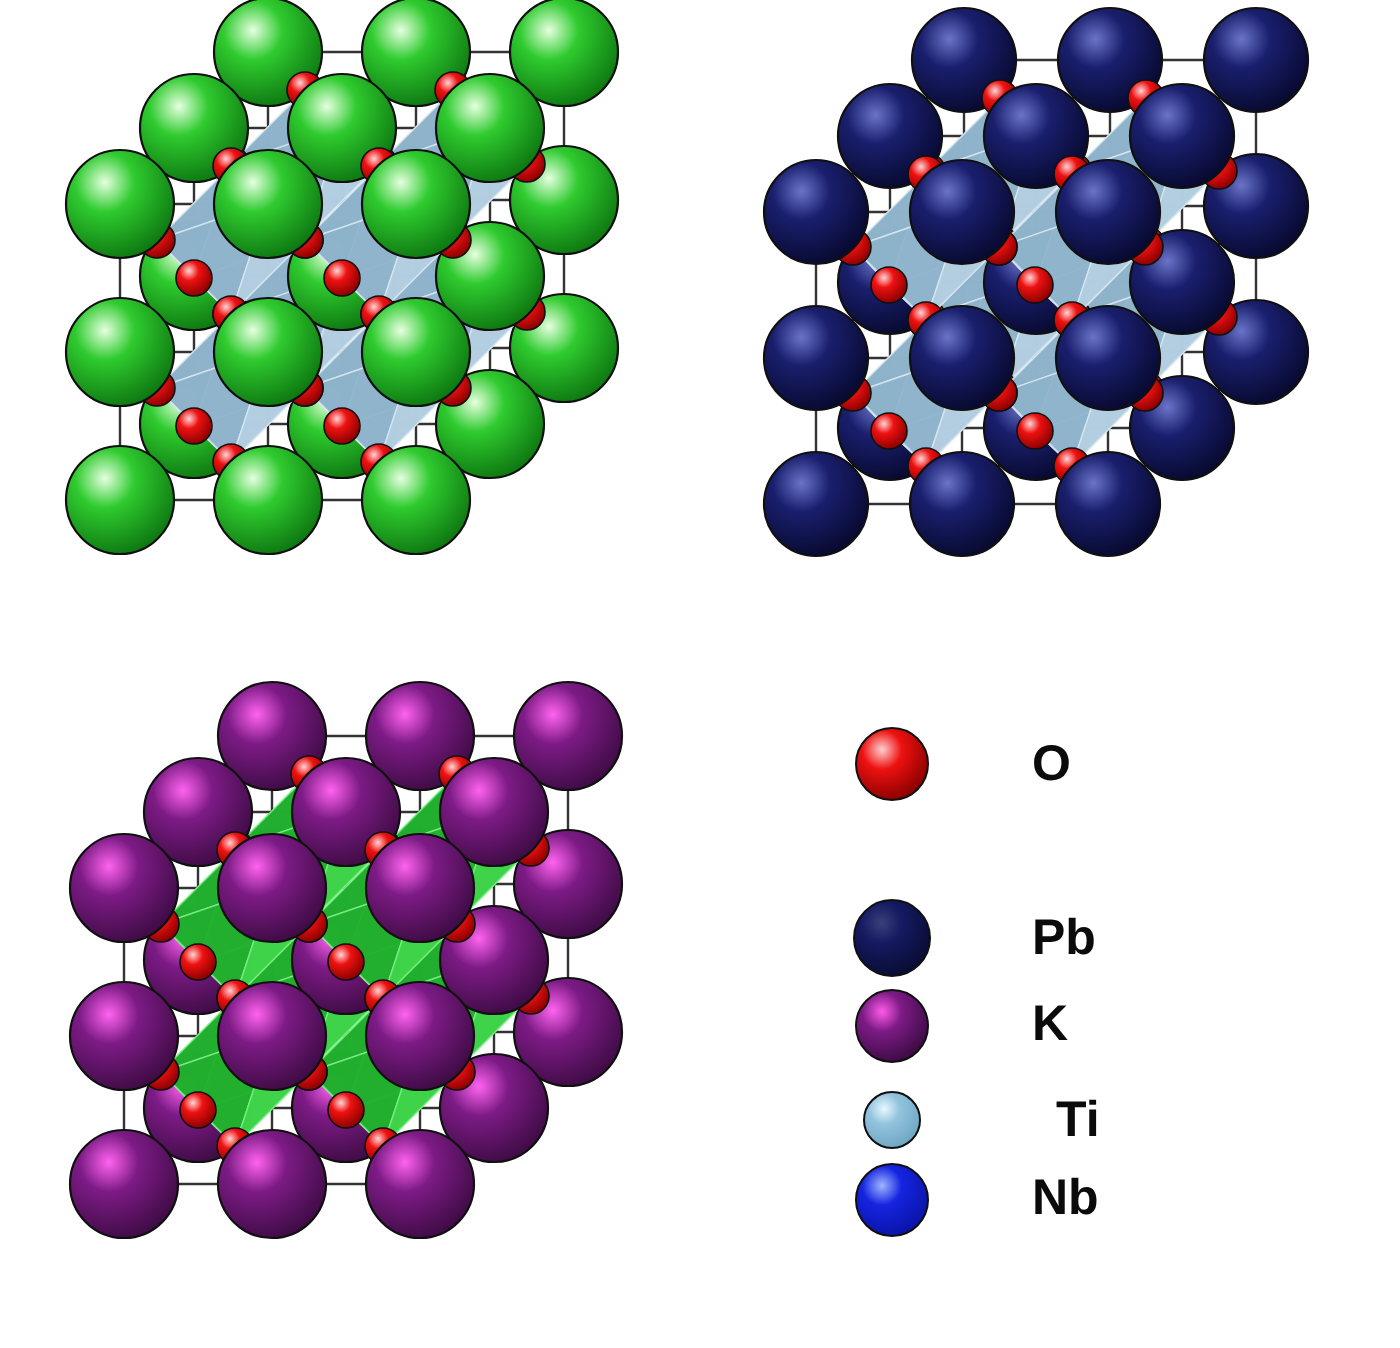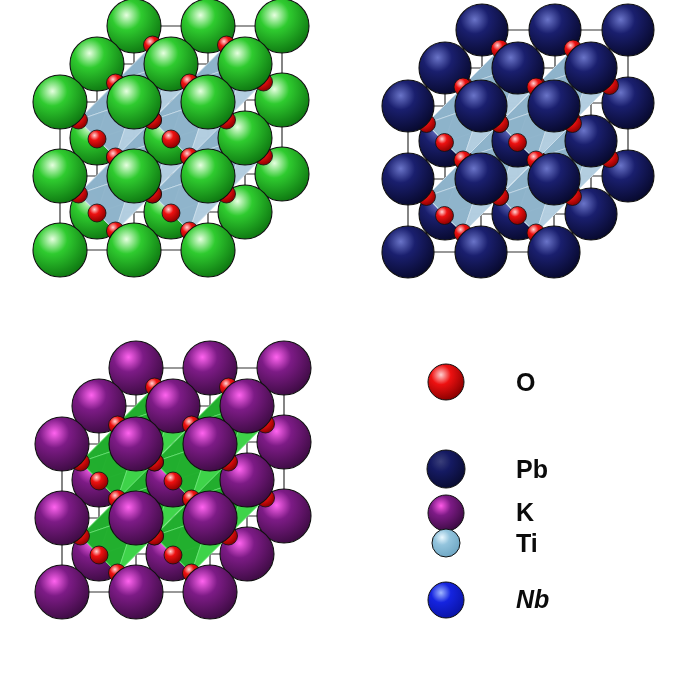--- a/index.html
+++ b/index.html
@@ -1760,36 +1760,36 @@
                 <stop offset="0%" stop-color="#ff5ae8"></stop>
                 <stop offset="38%" stop-color="#7d1b86"></stop>
                 <stop offset="100%" stop-color="#3d0b44"></stop>
               </radialGradient>
             </defs>
             <circle cx="20" cy="20" r="18" fill="url(#sg228)" stroke="#101010" stroke-width="1"></circle>
           </svg>
         </div>
         <span class="legend-label">K</span>
       </div>
-      <div class="legend-row" style="top: 161px;">
+      <div class="legend-row" style="top: 178px; gap: 12px;">
         <div class="legend-swatch">
           <svg width="32" height="32" viewBox="0 0 32 32">
             <defs>
               <radialGradient id="sg229" cx="36%" cy="30%" r="72%">
                 <stop offset="0%" stop-color="#eaf8ff"></stop>
                 <stop offset="38%" stop-color="#93c4dd"></stop>
                 <stop offset="100%" stop-color="#6fa7c4"></stop>
               </radialGradient>
             </defs>
             <circle cx="16" cy="16" r="14" fill="url(#sg229)" stroke="#101010" stroke-width="1"></circle>
           </svg>
         </div>
         <span class="legend-label">Ti</span>
       </div>
-      <div class="legend-row" style="top: 217.5px; font-style: italic;">
+      <div class="legend-row" style="top: 217.5px;">
         <div class="legend-swatch">
           <svg width="40" height="40" viewBox="0 0 40 40">
             <defs>
               <radialGradient id="sg230" cx="36%" cy="30%" r="72%">
                 <stop offset="0%" stop-color="#9fb6ff"></stop>
                 <stop offset="38%" stop-color="#1524e0"></stop>
                 <stop offset="100%" stop-color="#0a14a8"></stop>
               </radialGradient>
             </defs>
             <circle cx="20" cy="20" r="18" fill="url(#sg230)" stroke="#101010" stroke-width="1"></circle>

